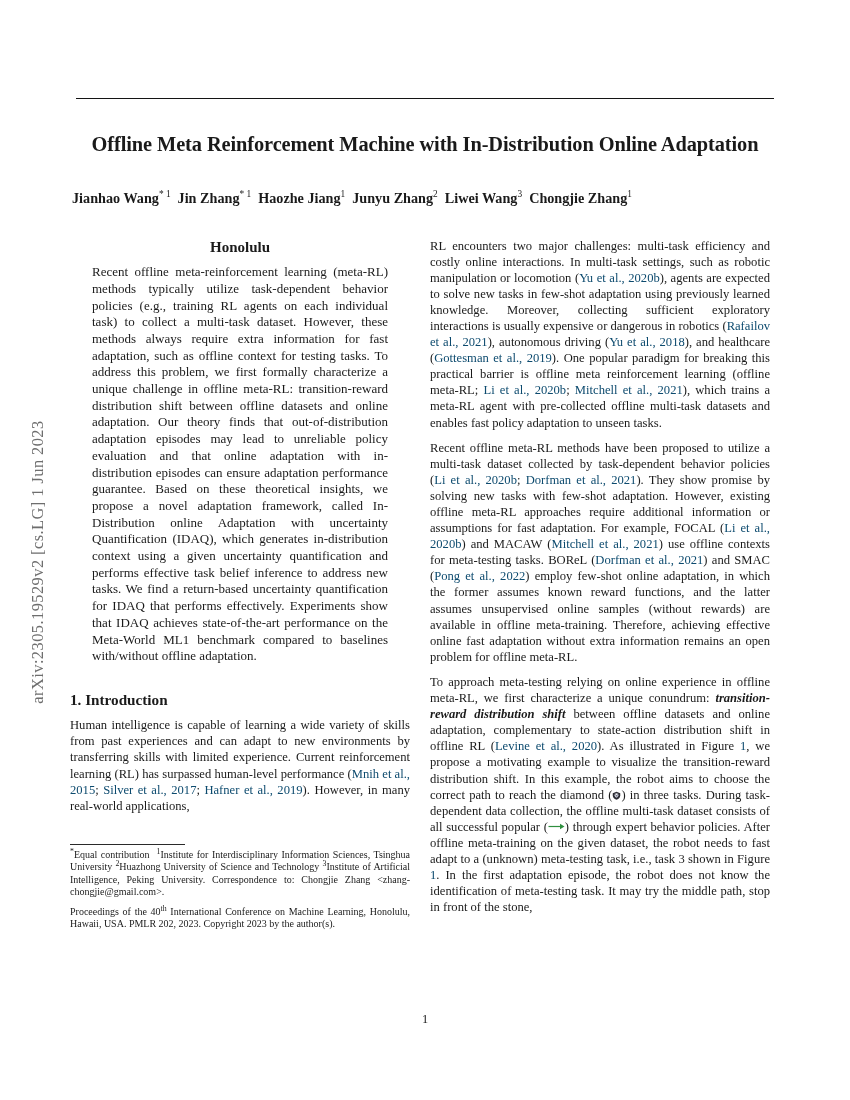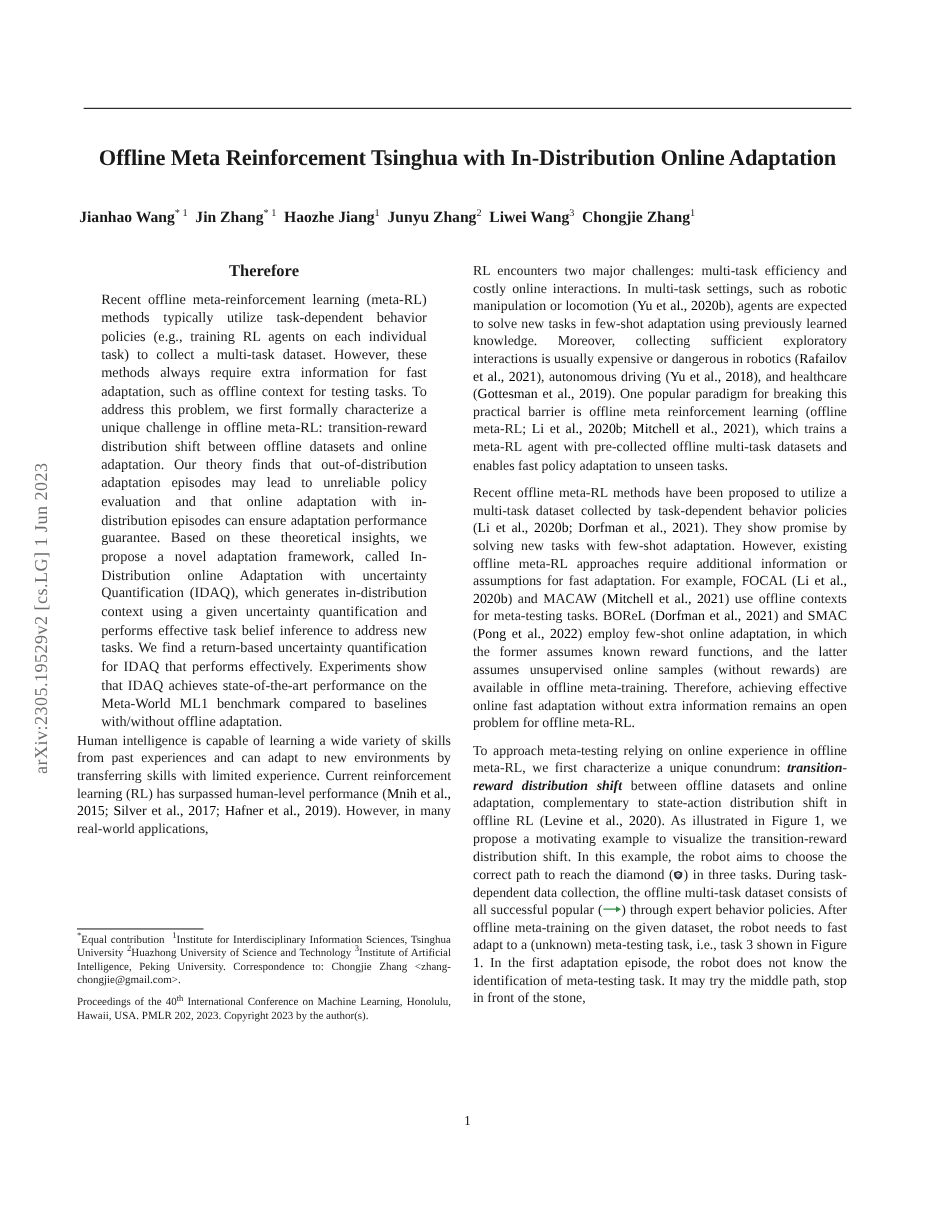--- a/index.html
+++ b/index.html
@@ -117,21 +117,21 @@
     margin: 25px 0 8px 0;
     text-align: left;
   }
 
   p.para {
     margin: 0 0 9.5px 0;
     text-align: justify;
   }
   p.para.tight { margin-bottom: 0; }
 
-  .cite { color: #000000; }
+  .cite { color: #0c4a6e; }
   .it { }
   .bi { font-style: italic; font-weight: bold; }
 
   
   #footnote {
     position: absolute;
     left: 8px;
     top: 844px;
     width: 340px;
     font-size: 10px;
@@ -178,29 +178,30 @@
 <body>
 
 <div id="arxiv-stamp">
   <div class="stamp-text">arXiv:2305.19529v2  [cs.LG]  1 Jun 2023</div>
 </div>
 
 <div id="page">
 
   <div id="header-rule"></div>
 
-  <h1 id="paper-title">Offline Meta Reinforcement Tsinghua with In-Distribution Online Adaptation</h1>
+  <h1 id="paper-title">Offline Meta Reinforcement Machine with In-Distribution Online Adaptation</h1>
 
   <div id="author-line"><span class="author"><span>Jianhao Wang</span><sup>* 1</sup></span><span class="sep"></span><span class="author"><span>Jin Zhang</span><sup>* 1</sup></span><span class="sep"></span><span class="author"><span>Haozhe Jiang</span><sup>1</sup></span><span class="sep"></span><span class="author"><span>Junyu Zhang</span><sup>2</sup></span><span class="sep"></span><span class="author"><span>Liwei Wang</span><sup>3</sup></span><span class="sep"></span><span class="author"><span>Chongjie Zhang</span><sup>1</sup></span></div>
 
   <div class="col" id="col-left">
 
-    <div class="abstract-head">Therefore</div>
+    <div class="abstract-head">Honolulu</div>
     <div class="abstract-body">Recent offline meta-reinforcement learning (meta-RL) methods typically utilize task-dependent behavior policies (e.g., training RL agents on each individual task) to collect a multi-task dataset. However, these methods always require extra information for fast adaptation, such as offline context for testing tasks. To address this problem, we first formally characterize a unique challenge in offline meta-RL: transition-reward distribution shift between offline datasets and online adaptation. Our theory finds that out-of-distribution adaptation episodes may lead to unreliable policy evaluation and that online adaptation with in-distribution episodes can ensure adaptation performance guarantee. Based on these theoretical insights, we propose a novel adaptation framework, called In-Distribution online Adaptation with uncertainty Quantification (IDAQ), which generates in-distribution context using a given uncertainty quantification and performs effective task belief inference to address new tasks. We find a return-based uncertainty quantification for IDAQ that performs effectively. Experiments show that IDAQ achieves state-of-the-art performance on the Meta-World ML1 benchmark compared to baselines with/without offline adaptation.</div>
 
+    <h2 class="section-head">1. Introduction</h2>
 
     <p class="para tight"><span>Human intelligence is capable of learning a wide variety of skills from past experiences and can adapt to new environments by transferring skills with limited experience. Current reinforcement learning (RL) has surpassed human-level performance (</span><span class="cite">Mnih et al., 2015</span><span>; </span><span class="cite">Silver et al., 2017</span><span>; </span><span class="cite">Hafner et al., 2019</span><span>). However, in many real-world applications,</span></p>
   </div>
 
   <div class="col" id="col-right">
 
     <p class="para"><span>RL encounters two major challenges: multi-task efficiency and costly online interactions. In multi-task settings, such as robotic manipulation or locomotion (</span><span class="cite">Yu et al., 2020b</span><span>), agents are expected to solve new tasks in few-shot adaptation using previously learned knowledge. Moreover, collecting sufficient exploratory interactions is usually expensive or dangerous in robotics (</span><span class="cite">Rafailov et al., 2021</span><span>), autonomous driving (</span><span class="cite">Yu et al., 2018</span><span>), and healthcare (</span><span class="cite">Gottesman et al., 2019</span><span>). One popular paradigm for breaking this practical barrier is </span><span class="it">offline meta reinforcement learning</span><span> (offline meta-RL; </span><span class="cite">Li et al., 2020b</span><span>; </span><span class="cite">Mitchell et al., 2021</span><span>), which trains a meta-RL agent with pre-collected offline multi-task datasets and enables fast policy adaptation to unseen tasks.</span></p>
 
     <p class="para"><span>Recent offline meta-RL methods have been proposed to utilize a multi-task dataset collected by task-dependent behavior policies (</span><span class="cite">Li et al., 2020b</span><span>; </span><span class="cite">Dorfman et al., 2021</span><span>). They show promise by solving new tasks with few-shot adaptation. However, existing offline meta-RL approaches require additional information or assumptions for fast adaptation. For example, FOCAL (</span><span class="cite">Li et al., 2020b</span><span>) and MACAW (</span><span class="cite">Mitchell et al., 2021</span><span>) use offline contexts for meta-testing tasks. BOReL (</span><span class="cite">Dorfman et al., 2021</span><span>) and SMAC (</span><span class="cite">Pong et al., 2022</span><span>) employ few-shot online adaptation, in which the former assumes known reward functions, and the latter assumes unsupervised online samples (without rewards) are available in offline meta-training. Therefore, achieving effective online fast adaptation without extra information remains an open problem for offline meta-RL.</span></p>
 

